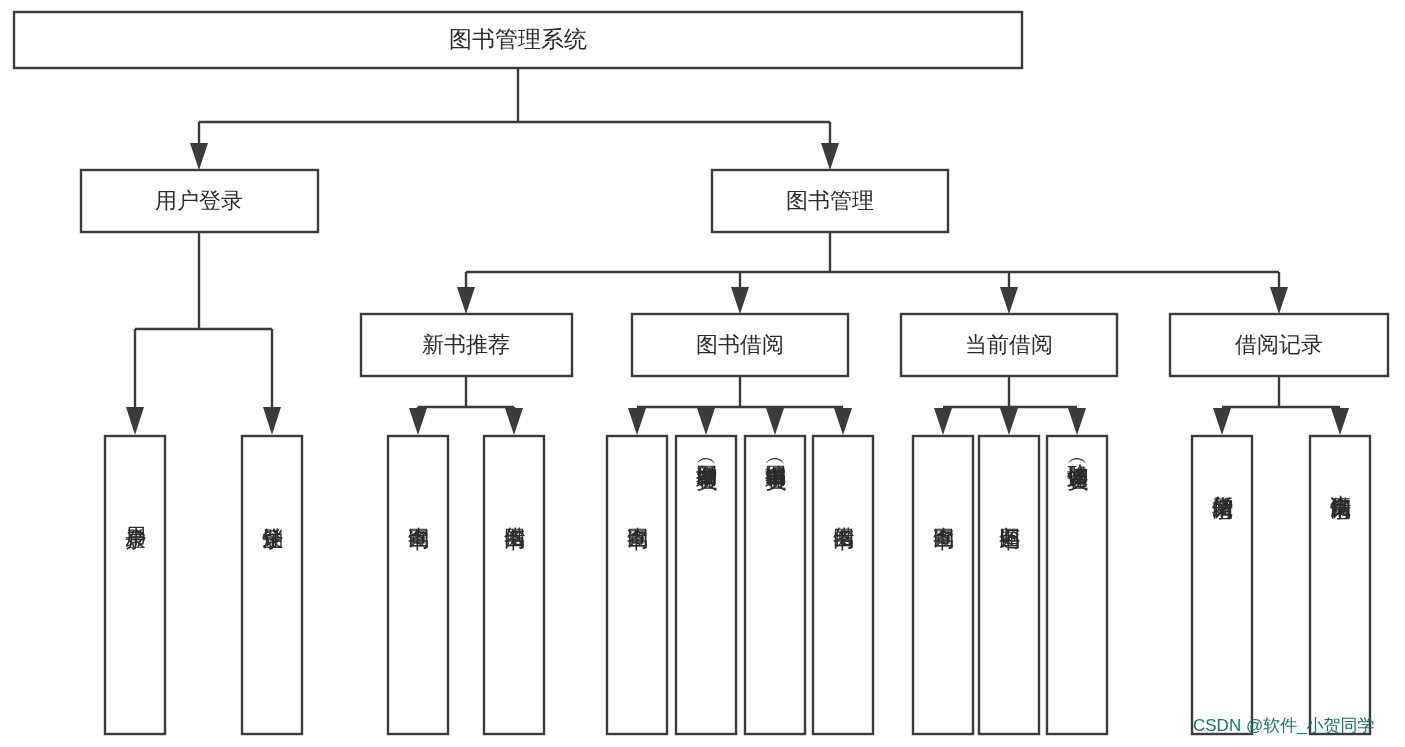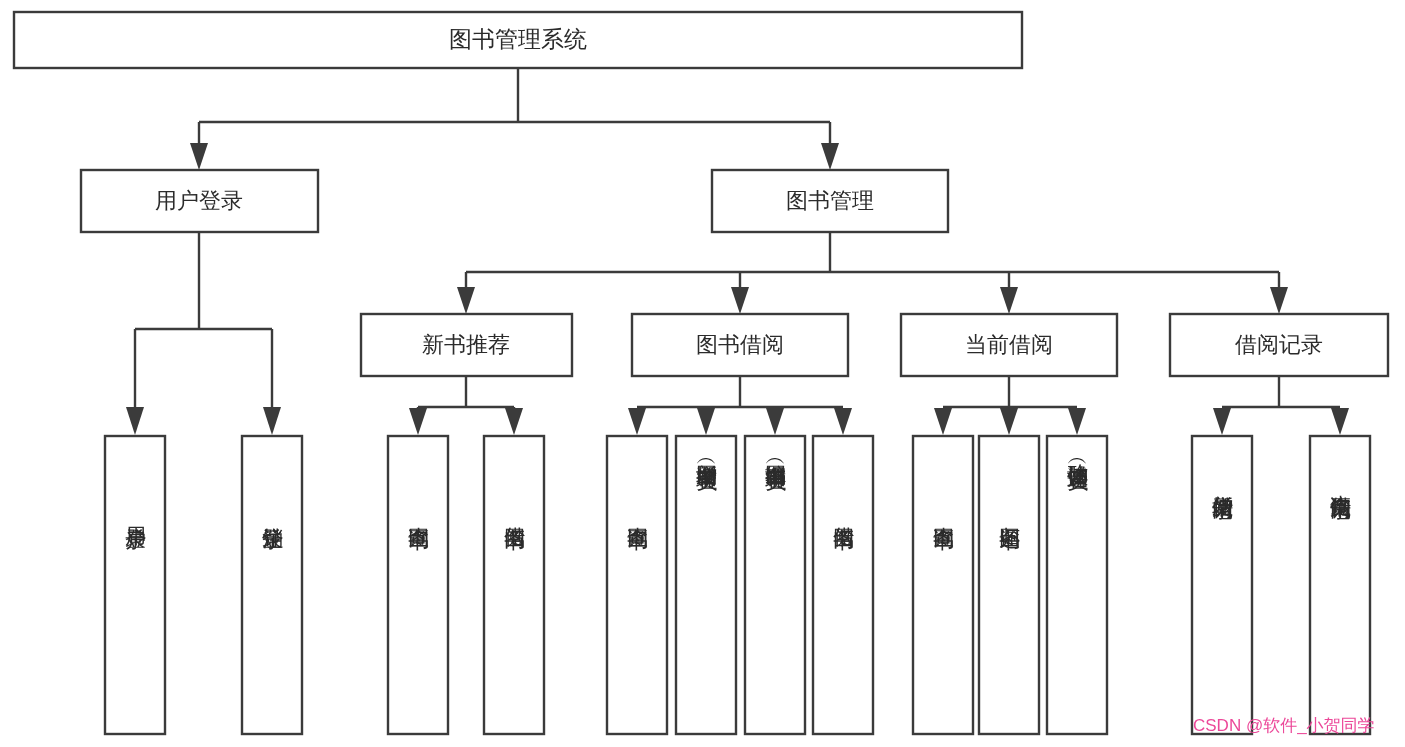--- a/index.html
+++ b/index.html
@@ -69,21 +69,21 @@
     white-space: nowrap;
     text-align: left;
     pointer-events: none;
   }
   .watermark {
     position: absolute;
     left: 1193px;
     top: 714px;
     font-family: "Liberation Sans", "DejaVu Sans", sans-serif;
     font-size: 17px;
-    color: #ec4899;
+    color: #0f766e;
     white-space: nowrap;
     pointer-events: none;
   }
 </style>
 </head>
 <body>
 
 <div id="diagram-root">
 
   <svg class="diagram-canvas" viewBox="0 0 1405 747">

